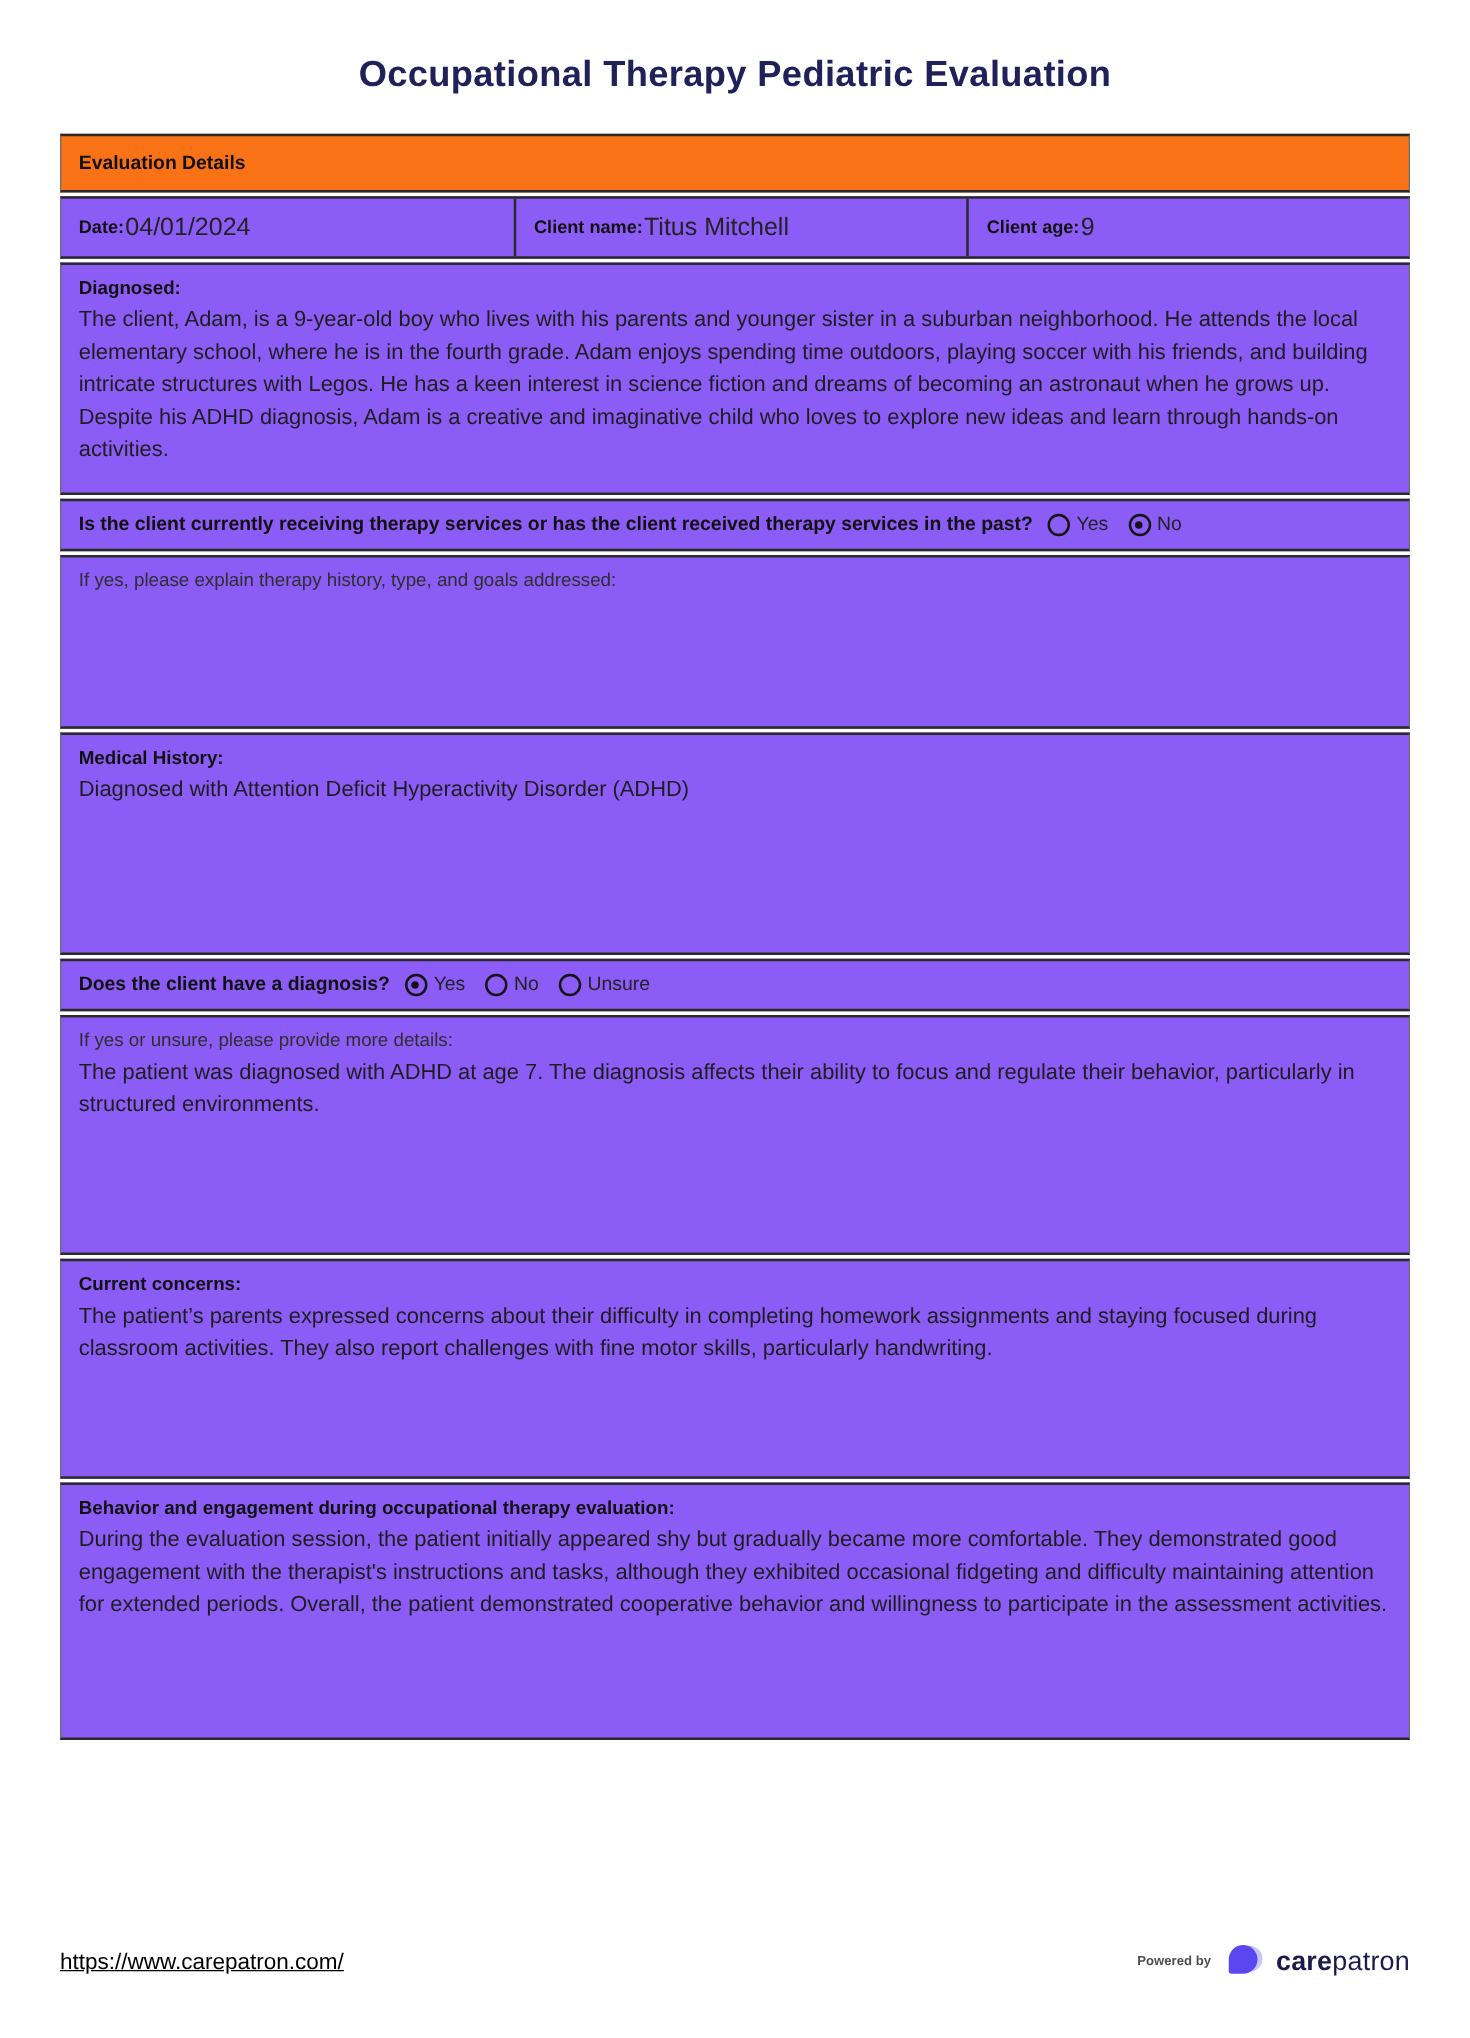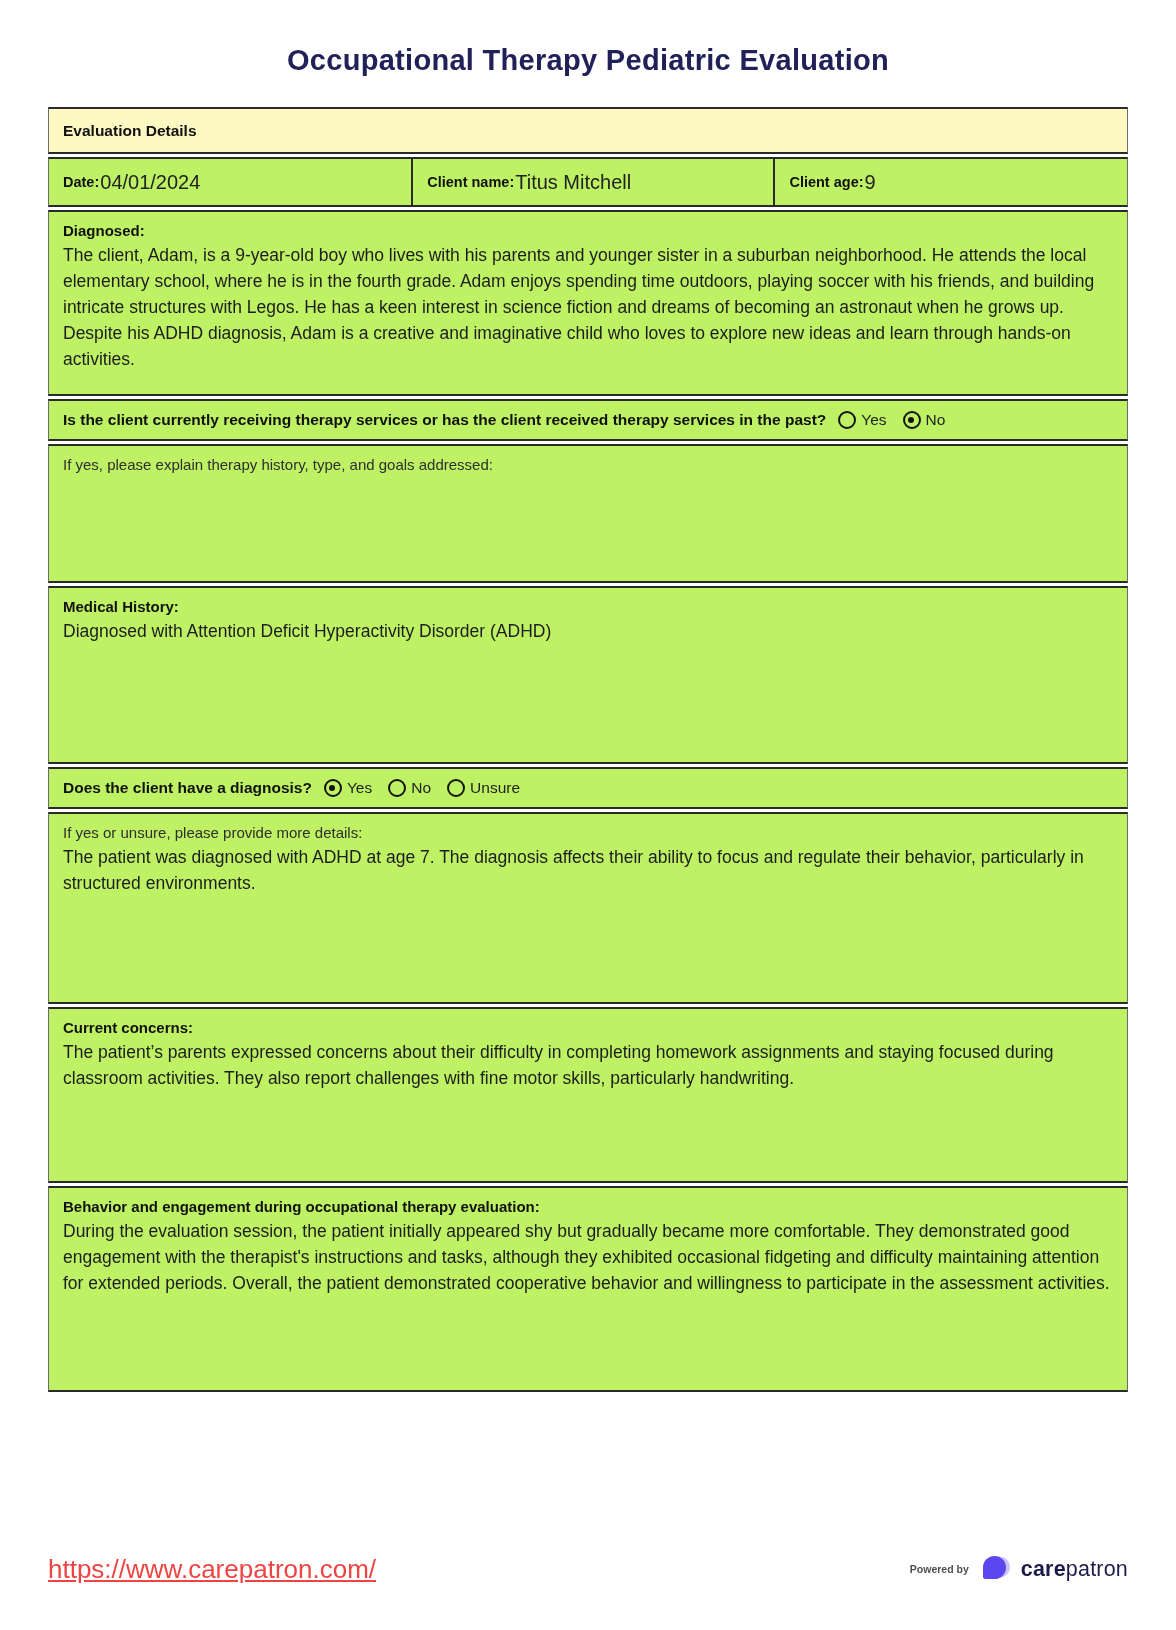--- a/index.html
+++ b/index.html
@@ -21,26 +21,26 @@
     letter-spacing: 0.3px;
   }
 
   .form { margin: 30px 48px 0 48px; }
 
   .box {
     border: 2px solid #2a2a2a;
     border-left: 1px solid #6b6b6b;
     border-right: 1px solid #6b6b6b;
     margin-bottom: 3px;
-    background: #bef264;
+    background: #8b5cf6;
     position: relative;
   }
 
   .bar {
-    background: #fef9c3;
+    background: #f97316;
     height: 47px;
     display: flex;
     align-items: center;
     padding: 0 14px;
     font-size: 15.5px;
     font-weight: bold;
     color: #111;
   }
 
   .row3 { display: flex; height: 50px; }
@@ -99,22 +99,22 @@
 
   .footer {
     position: absolute;
     left: 48px; right: 48px;
     top: 1552px;
     display: flex;
     justify-content: space-between;
     align-items: center;
   }
   .footer-link {
-    color: #ef4444;
-    font-size: 26px;
+    color: #000000;
+    font-size: 18px;
     text-decoration: underline;
     cursor: pointer;
   }
   .powered { display: flex; align-items: center; gap: 9px; }
   .powered-by { font-size: 10.5px; color: #4e4e4e; font-weight: bold; padding-left: 24px; }
   .brand-logo { width: 34px; height: 34px; display: block; }
   .brand-text { font-size: 21.5px; color: #1e1b4b; letter-spacing: 0.2px; }
   .brand-text .b { font-weight: bold; }
 </style>
 </head>

